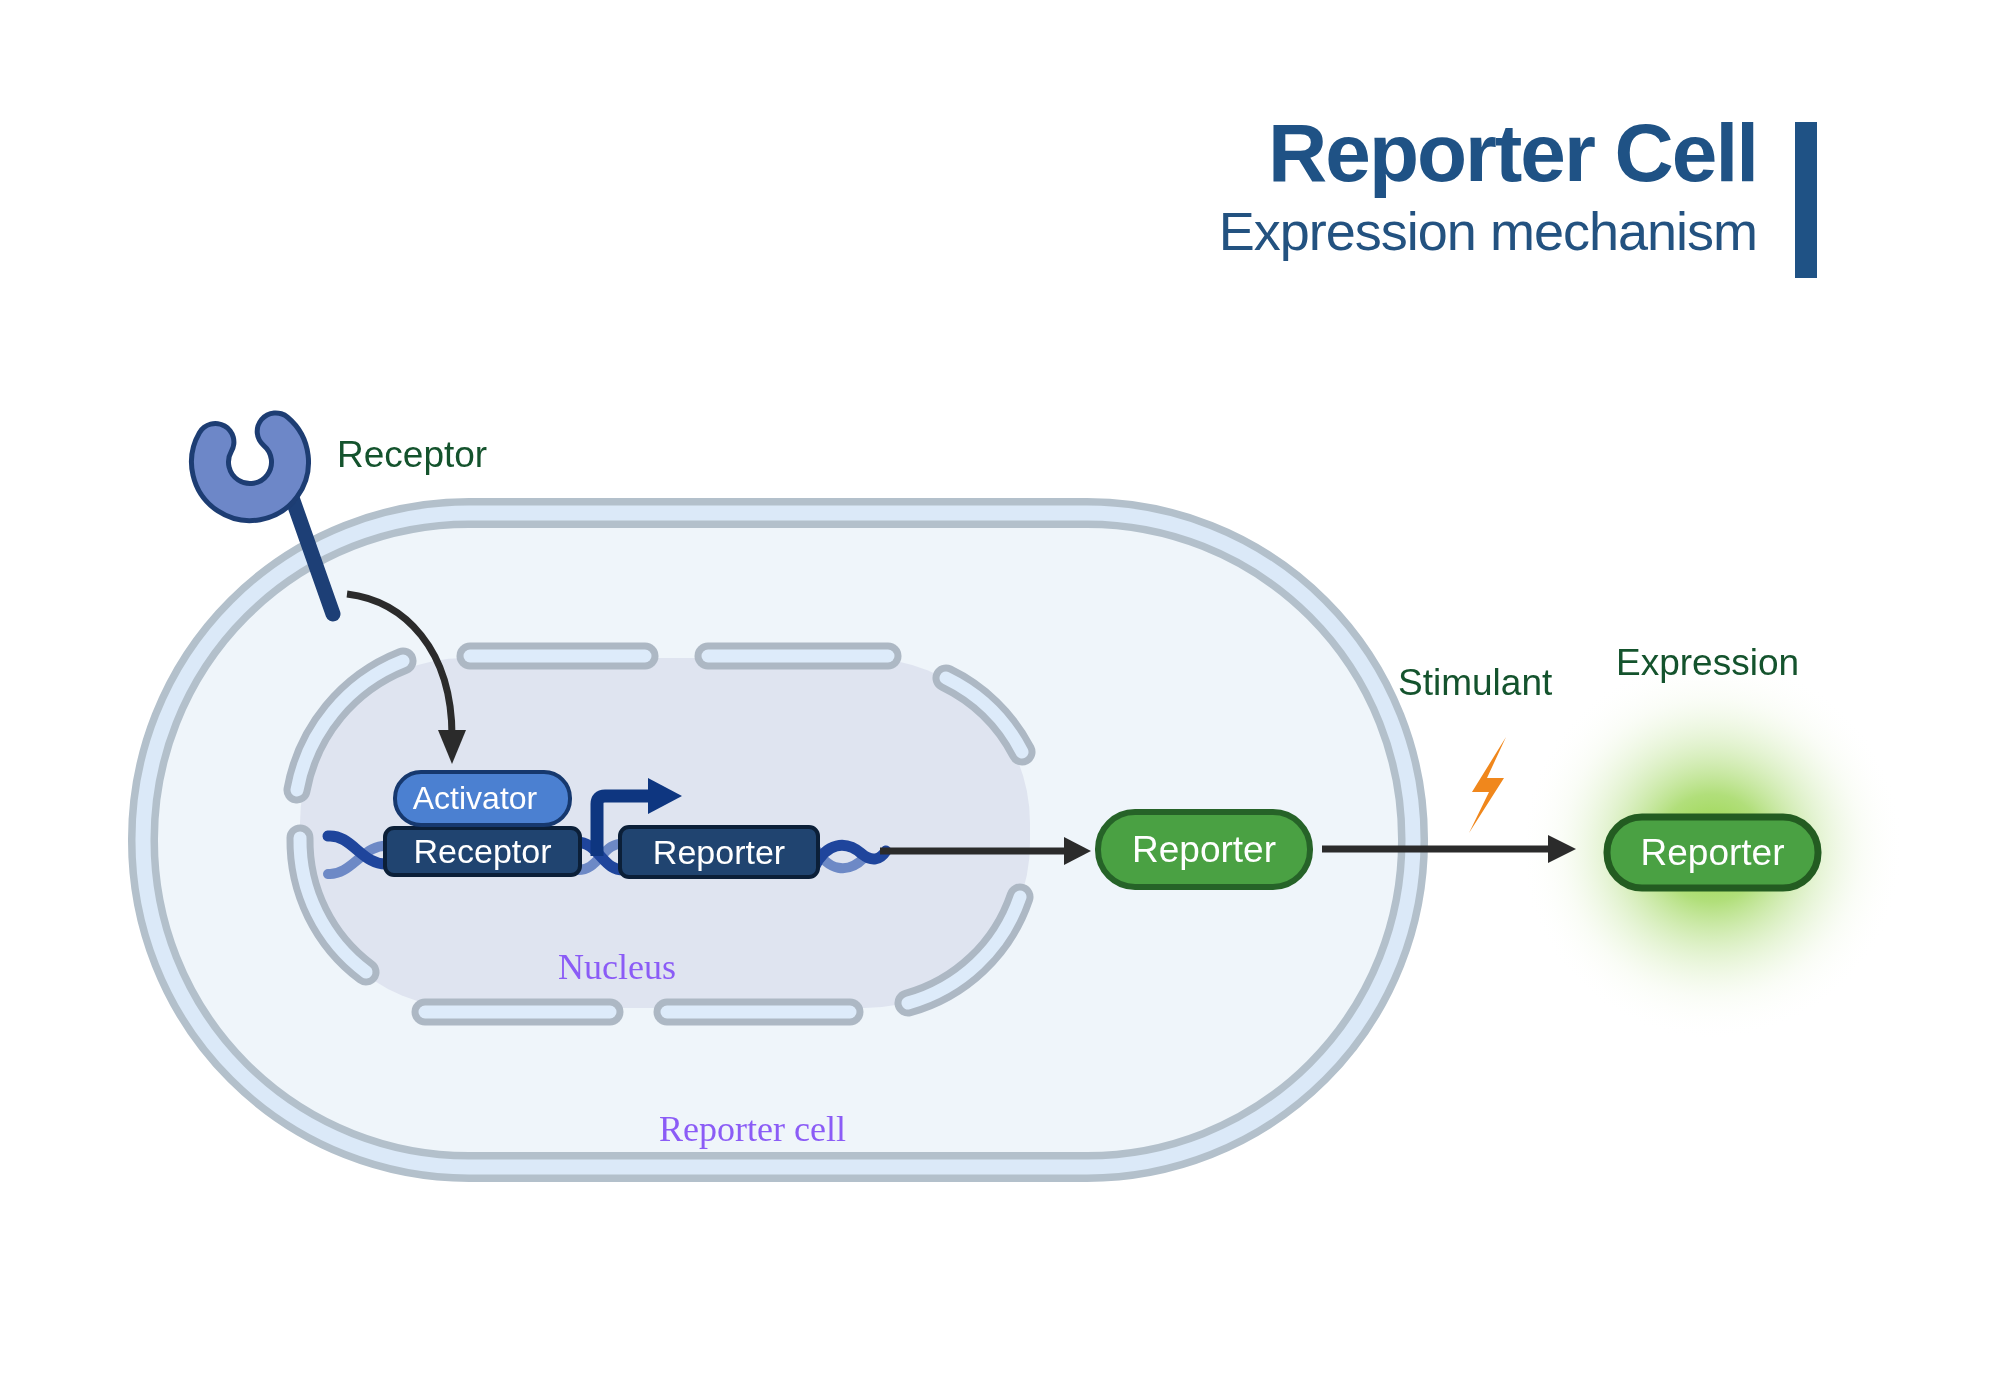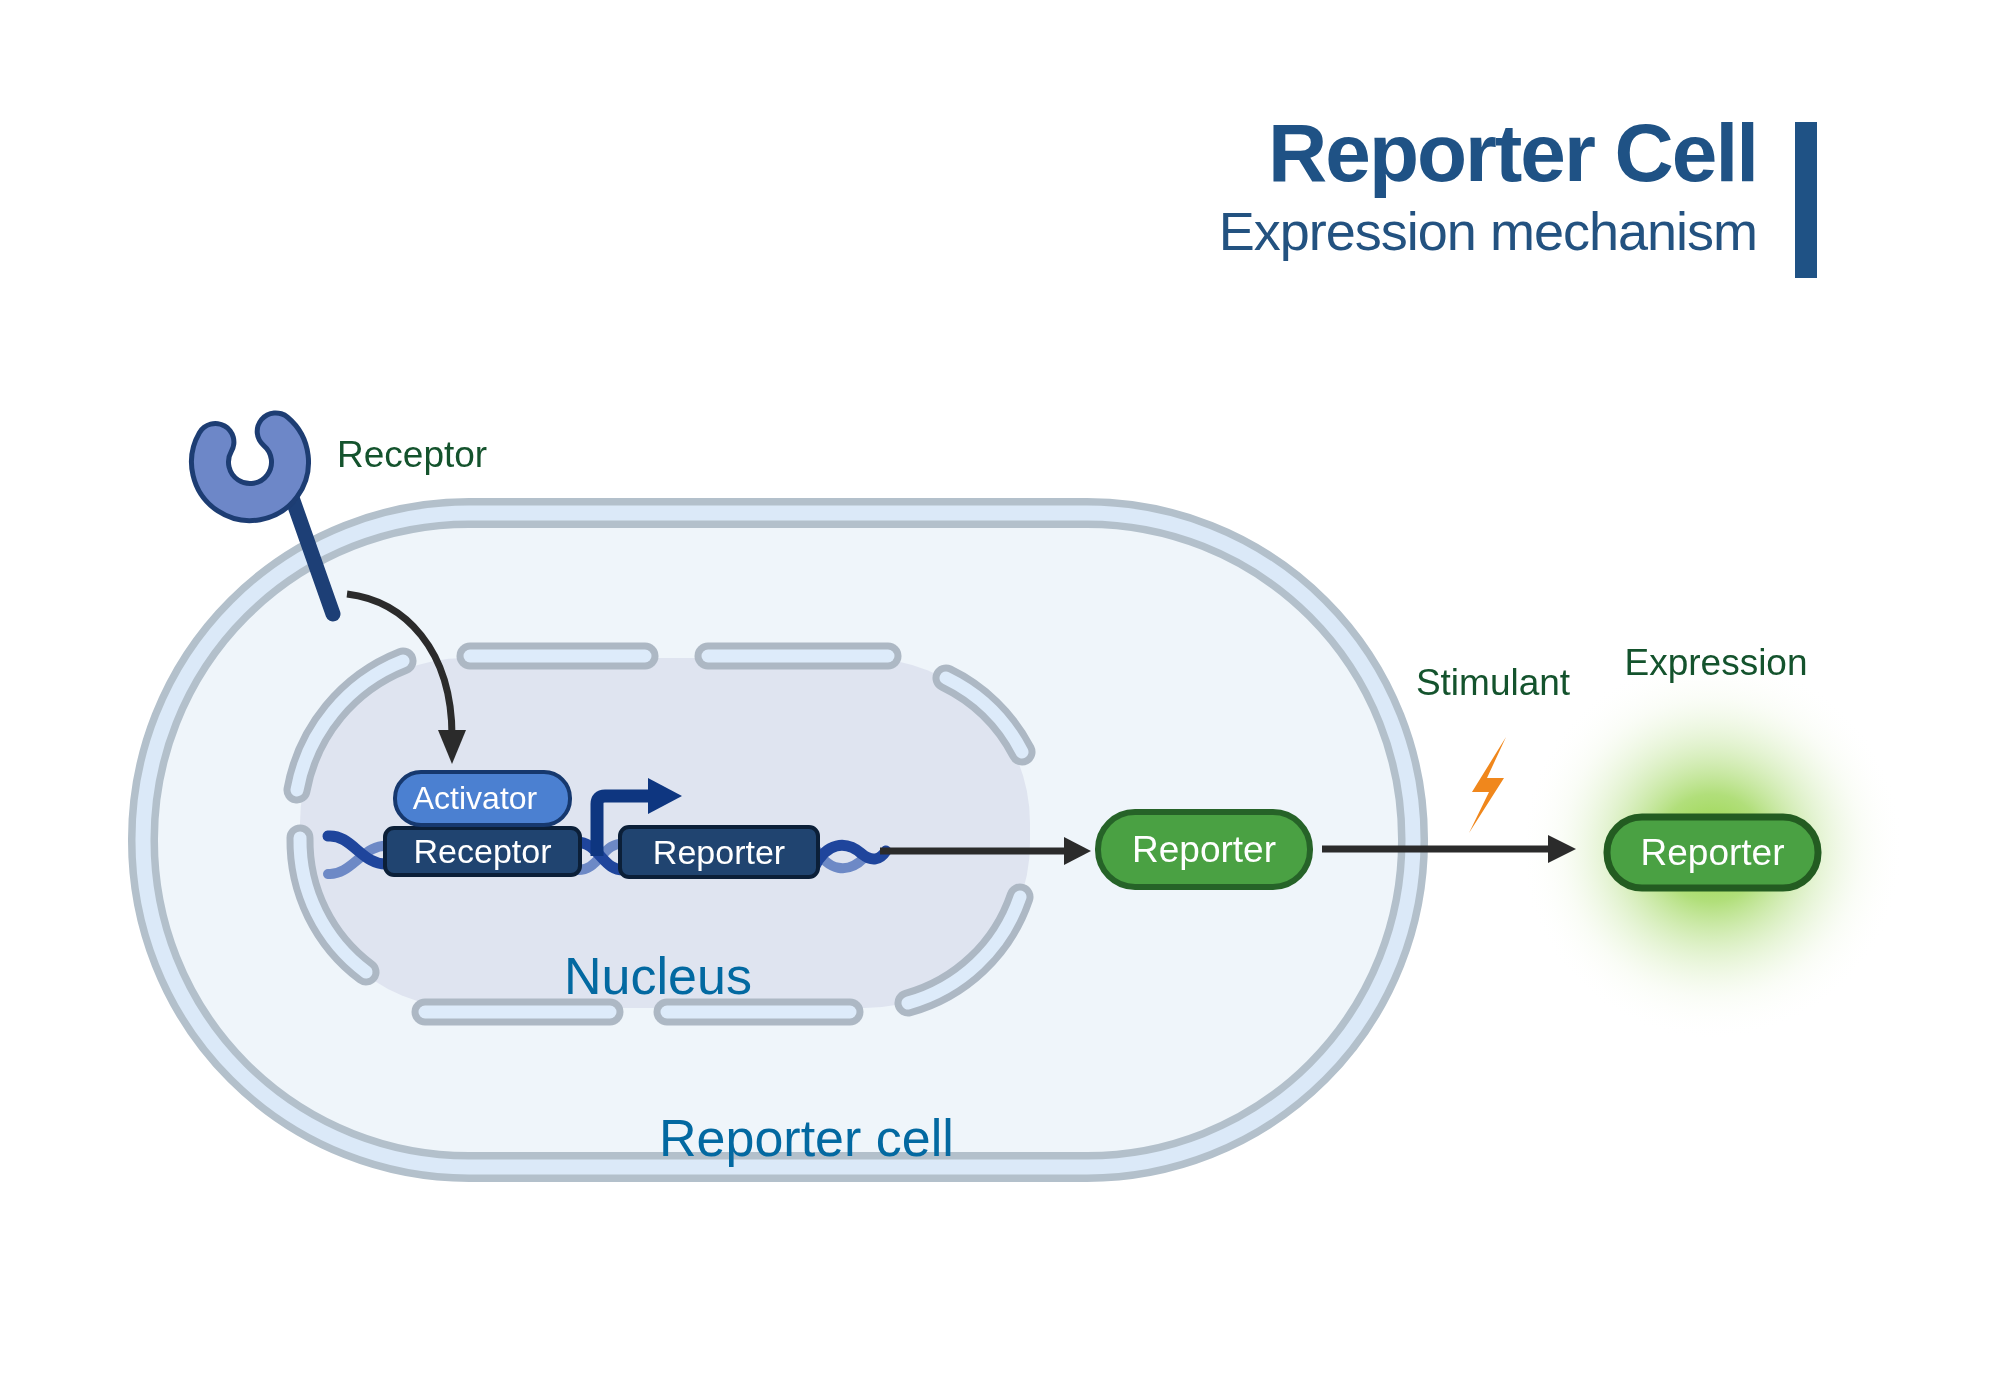--- a/index.html
+++ b/index.html
@@ -1,22 +1,22 @@
 <!DOCTYPE html>
 <html><head>
 <meta charset="utf-8">
 <style>
   html,body{margin:0;padding:0;background:#ffffff;}
   body{font-family:"Liberation Sans","DejaVu Sans",sans-serif;}
   #stage{position:relative;width:2000px;height:1400px;background:#ffffff;overflow:hidden;}
   #stage svg{position:absolute;left:0;top:0;}
   .abs{position:absolute;}
   .lbl{font-size:37px;color:#14532d;white-space:nowrap;}
-  .muted{font-size:52px;color:#0369a1;white-space:nowrap;}
-  .ctr{text-align:center;}
+  .muted{font-size:36px;color:#8b5cf6;white-space:nowrap;font-family:Liberation Serif, serif;}
+  .ctr{}
   .boxtext{display:flex;align-items:center;justify-content:center;color:#ffffff;white-space:nowrap;}
   .header{right:243px;top:112px;text-align:right;}
   .header .title{font-size:82px;font-weight:bold;color:#1f5285;letter-spacing:-2px;line-height:1.0;}
   .header .subtitle{font-size:54px;color:#235280;letter-spacing:-1px;margin-top:10px;line-height:1.0;margin-left:16px;}
   .accent-bar{left:1795px;top:122px;width:22px;height:156px;background:#1f5285;}
 </style>
 </head>
 <body>
 
 <div id="stage">

